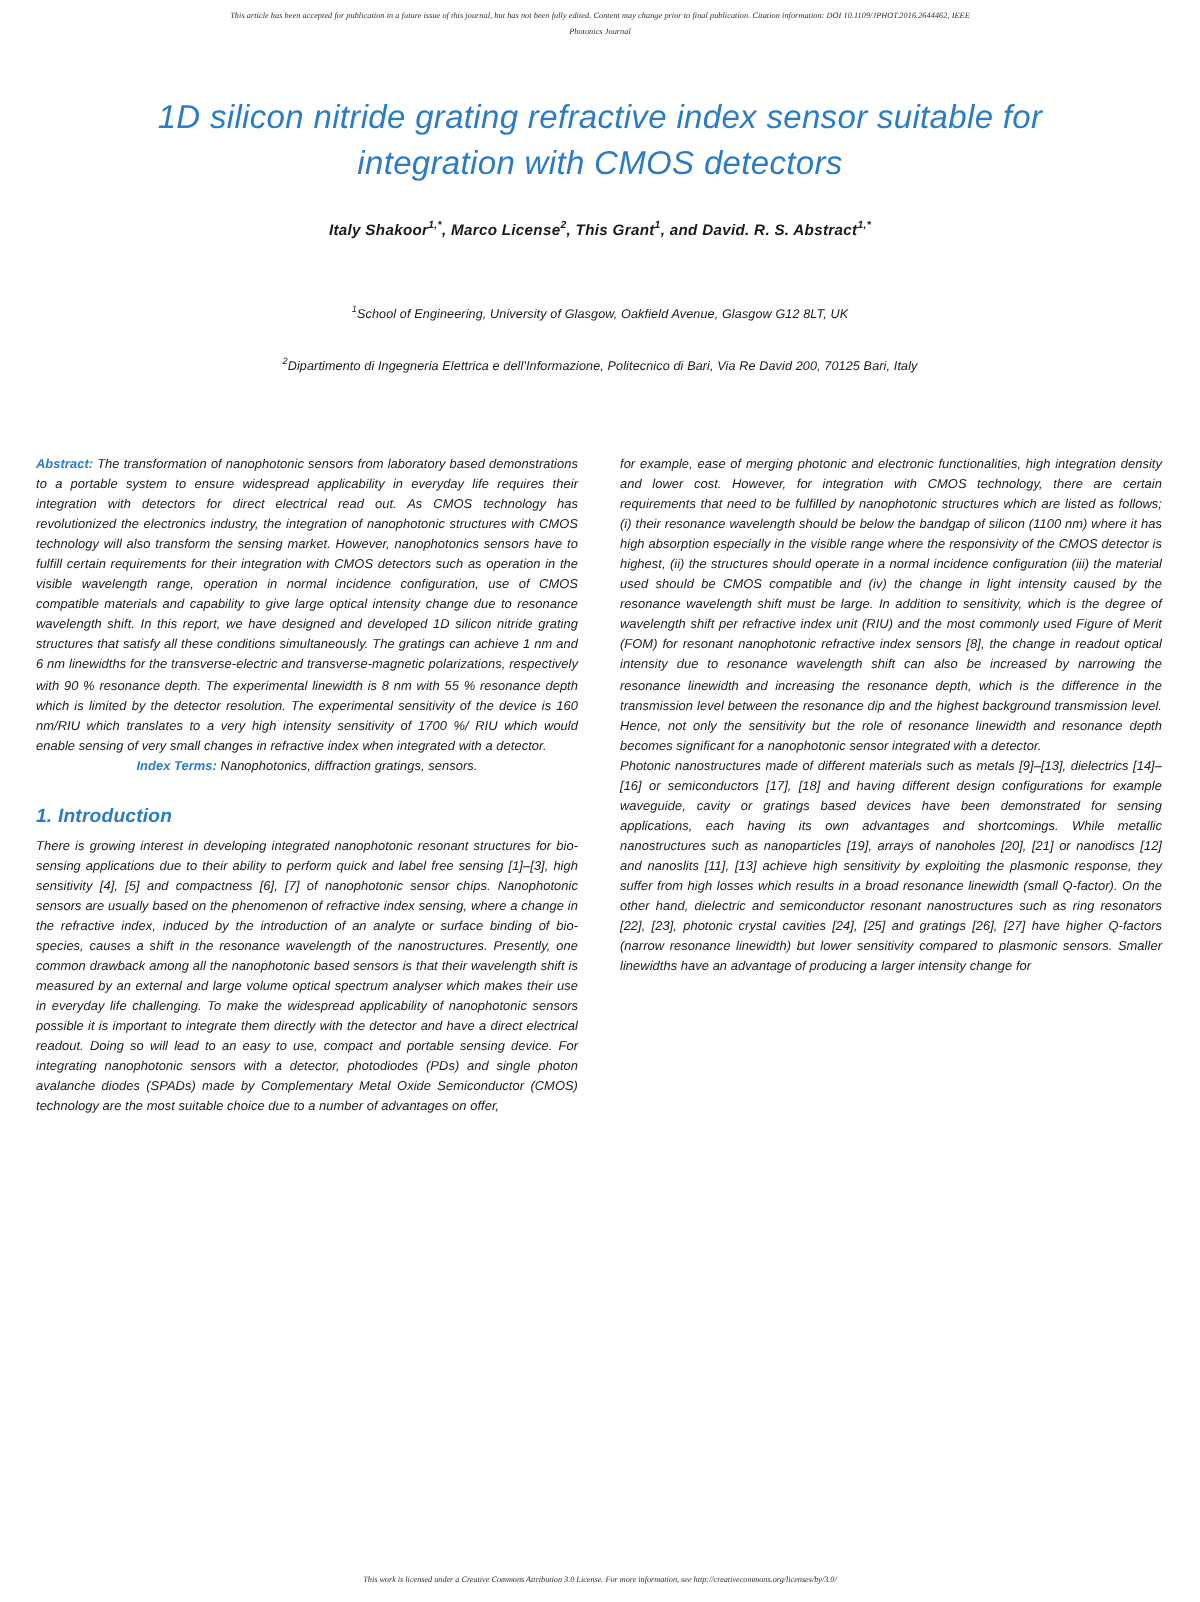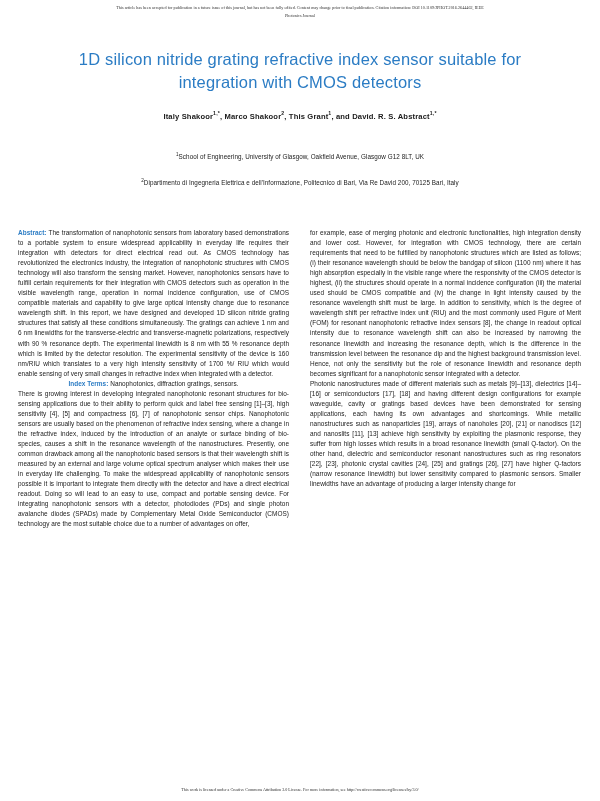--- a/index.html
+++ b/index.html
@@ -13,20 +13,21 @@
     font-family: "Liberation Sans", sans-serif;
     color: #1a1a1a;
     position: relative;
     overflow: hidden;
   }
   .page {
     width: 596px;
     height: 801px;
     position: relative;
     box-sizing: border-box;
+    font-style: italic;
   }
 
   
   .pub-header {
     position: absolute;
     top: 4px;
     left: 0;
     width: 600px;
     text-align: center;
     font-family: "Liberation Serif", serif;
@@ -164,40 +165,41 @@
 
   <div class="pub-header">
     <span>This article has been accepted for publication in a future issue of this journal, but has not been fully edited. Content may change prior to final publication. Citation information: DOI 10.1109/JPHOT.2016.2644462, IEEE</span>
     <span class="line2">Photonics Journal</span>
   </div>
 
   <div class="title">1D silicon nitride grating refractive index sensor suitable for integration with CMOS detectors</div>
 
   <div class="authors">
     <span>Italy Shakoor</span><sup>1,*</sup>,
-    <span>Marco Shakoor</span><sup>2</sup>,
+    <span>Marco License</span><sup>2</sup>,
     <span>This Grant</span><sup>1</sup>,
     <span>and David. R. S. Abstract</span><sup>1,*</sup>
   </div>
 
   <div class="affil affil-1">
     <sup>1</sup><span>School of Engineering, University of Glasgow, Oakfield Avenue, Glasgow G12 8LT, UK</span>
   </div>
 
   <div class="affil affil-2">
     <sup>2</sup><span>Dipartimento di Ingegneria Elettrica e dell'Informazione, Politecnico di Bari, Via Re David 200, 70125 Bari, Italy</span>
   </div>
 
   <div class="columns">
 
     <div class="col">
       <p class="abstract-block"><span class="abstract-label">Abstract:</span><span> The transformation of nanophotonic sensors from laboratory based demonstrations to a portable system to ensure widespread applicability in everyday life requires their integration with detectors for direct electrical read out. As CMOS technology has revolutionized the electronics industry, the integration of nanophotonic structures with CMOS technology will also transform the sensing market. However, nanophotonics sensors have to fulfill certain requirements for their integration with CMOS detectors such as operation in the visible wavelength range, operation in normal incidence configuration, use of CMOS compatible materials and capability to give large optical intensity change due to resonance wavelength shift. In this report, we have designed and developed 1D silicon nitride grating structures that satisfy all these conditions simultaneously. The gratings can achieve 1 nm and 6 nm linewidths for the transverse-electric and transverse-magnetic polarizations, respectively with 90 % resonance depth. The experimental linewidth is 8 nm with 55 % resonance depth which is limited by the detector resolution. The experimental sensitivity of the device is 160 nm/RIU which translates to a very high intensity sensitivity of 1700 %/ RIU which would enable sensing of very small changes in refractive index when integrated with a detector.</span></p>
 
       <p class="index-terms"><span class="index-label">Index Terms:</span><span> Nanophotonics, diffraction gratings, sensors.</span></p>
 
+      <div class="section-heading">1. Introduction</div>
 
       <p class="para">There is growing interest in developing integrated nanophotonic resonant structures for bio-sensing applications due to their ability to perform quick and label free sensing [1]–[3], high sensitivity [4], [5] and compactness [6], [7] of nanophotonic sensor chips. Nanophotonic sensors are usually based on the phenomenon of refractive index sensing, where a change in the refractive index, induced by the introduction of an analyte or surface binding of bio-species, causes a shift in the resonance wavelength of the nanostructures. Presently, one common drawback among all the nanophotonic based sensors is that their wavelength shift is measured by an external and large volume optical spectrum analyser which makes their use in everyday life challenging. To make the widespread applicability of nanophotonic sensors possible it is important to integrate them directly with the detector and have a direct electrical readout. Doing so will lead to an easy to use, compact and portable sensing device. For integrating nanophotonic sensors with a detector, photodiodes (PDs) and single photon avalanche diodes (SPADs) made by Complementary Metal Oxide Semiconductor (CMOS) technology are the most suitable choice due to a number of advantages on offer,</p>
     </div>
 
     <div class="col">
       <p class="para">for example, ease of merging photonic and electronic functionalities, high integration density and lower cost. However, for integration with CMOS technology, there are certain requirements that need to be fulfilled by nanophotonic structures which are listed as follows; (i) their resonance wavelength should be below the bandgap of silicon (1100 nm) where it has high absorption especially in the visible range where the responsivity of the CMOS detector is highest, (ii) the structures should operate in a normal incidence configuration (iii) the material used should be CMOS compatible and (iv) the change in light intensity caused by the resonance wavelength shift must be large. In addition to sensitivity, which is the degree of wavelength shift per refractive index unit (RIU) and the most commonly used Figure of Merit (FOM) for resonant nanophotonic refractive index sensors [8], the change in readout optical intensity due to resonance wavelength shift can also be increased by narrowing the resonance linewidth and increasing the resonance depth, which is the difference in the transmission level between the resonance dip and the highest background transmission level. Hence, not only the sensitivity but the role of resonance linewidth and resonance depth becomes significant for a nanophotonic sensor integrated with a detector.</p>
       <p class="para">Photonic nanostructures made of different materials such as metals [9]–[13], dielectrics [14]–[16] or semiconductors [17], [18] and having different design configurations for example waveguide, cavity or gratings based devices have been demonstrated for sensing applications, each having its own advantages and shortcomings. While metallic nanostructures such as nanoparticles [19], arrays of nanoholes [20], [21] or nanodiscs [12] and nanoslits [11], [13] achieve high sensitivity by exploiting the plasmonic response, they suffer from high losses which results in a broad resonance linewidth (small Q-factor). On the other hand, dielectric and semiconductor resonant nanostructures such as ring resonators [22], [23], photonic crystal cavities [24], [25] and gratings [26], [27] have higher Q-factors (narrow resonance linewidth) but lower sensitivity compared to plasmonic sensors. Smaller linewidths have an advantage of producing a larger intensity change for</p>
     </div>
 
   </div>

